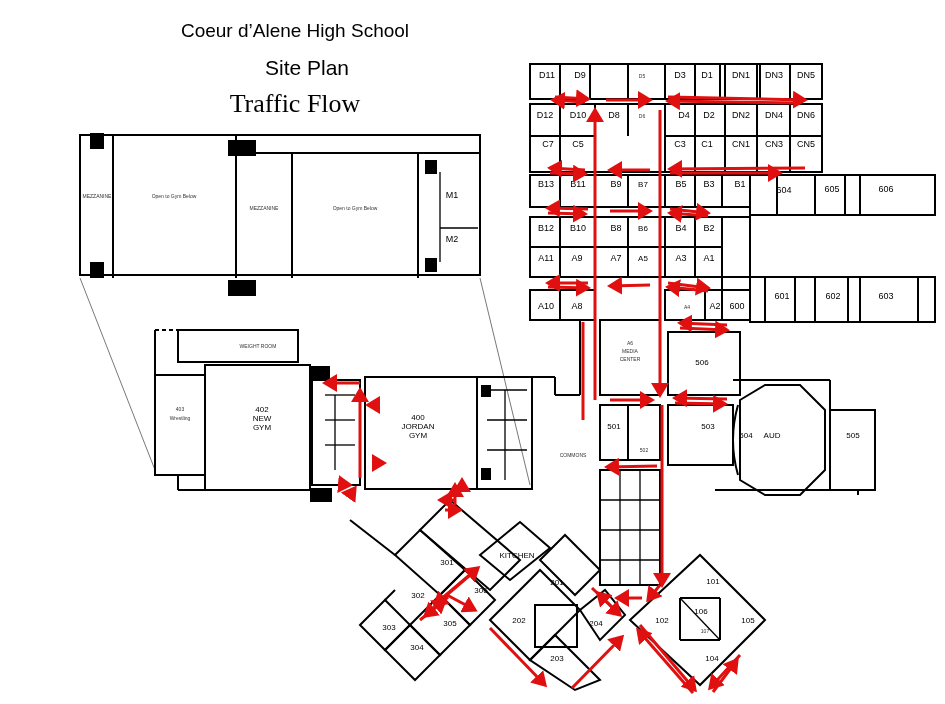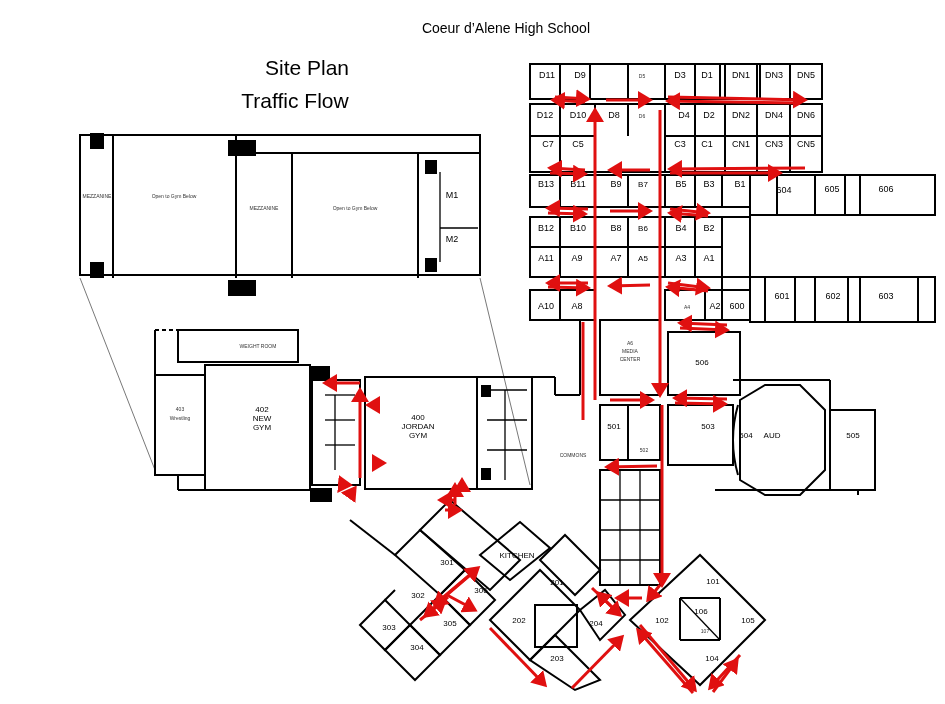--- a/index.html
+++ b/index.html
@@ -1,20 +1,20 @@
 <!DOCTYPE html>
 <html><head>
 <meta charset="utf-8">
 <style>
   html,body{margin:0;padding:0;background:#fff;}
   body{width:945px;height:704px;position:relative;overflow:hidden;font-family:"Liberation Sans",sans-serif;}
   .title{position:absolute;left:0;width:590px;text-align:center;color:#000;}
-  .t1{top:20px;font-size:14px;font-family:"Liberation Sans",sans-serif;text-align:right;}
+  .t1{top:20px;font-size:19px;font-family:"Liberation Sans",sans-serif;}
   .t2{top:56px;font-size:21px;font-family:"Liberation Sans",sans-serif;padding-left:12px;}
-  .t3{top:89px;font-size:21px;font-family:Liberation Sans, sans-serif;}
+  .t3{top:89px;font-size:26px;font-family:Liberation Serif, serif;}
   svg{position:absolute;left:0;top:0;}
   .w{fill:none;stroke:#000;stroke-width:2;}
   .wt{fill:none;stroke:#000;stroke-width:1.3;}
   .thin{fill:none;stroke:#555;stroke-width:0.8;}
   .blk{fill:#000;}
   .lbl{font-family:"Liberation Sans",sans-serif;font-size:9px;fill:#000;text-anchor:middle;}
   .lbls{font-family:"Liberation Sans",sans-serif;font-size:5px;fill:#333;text-anchor:middle;}
   .lblm{font-family:"Liberation Sans",sans-serif;font-size:8px;fill:#000;text-anchor:middle;}
   .arr{stroke:#e01010;stroke-width:3;fill:none;}
 </style>

